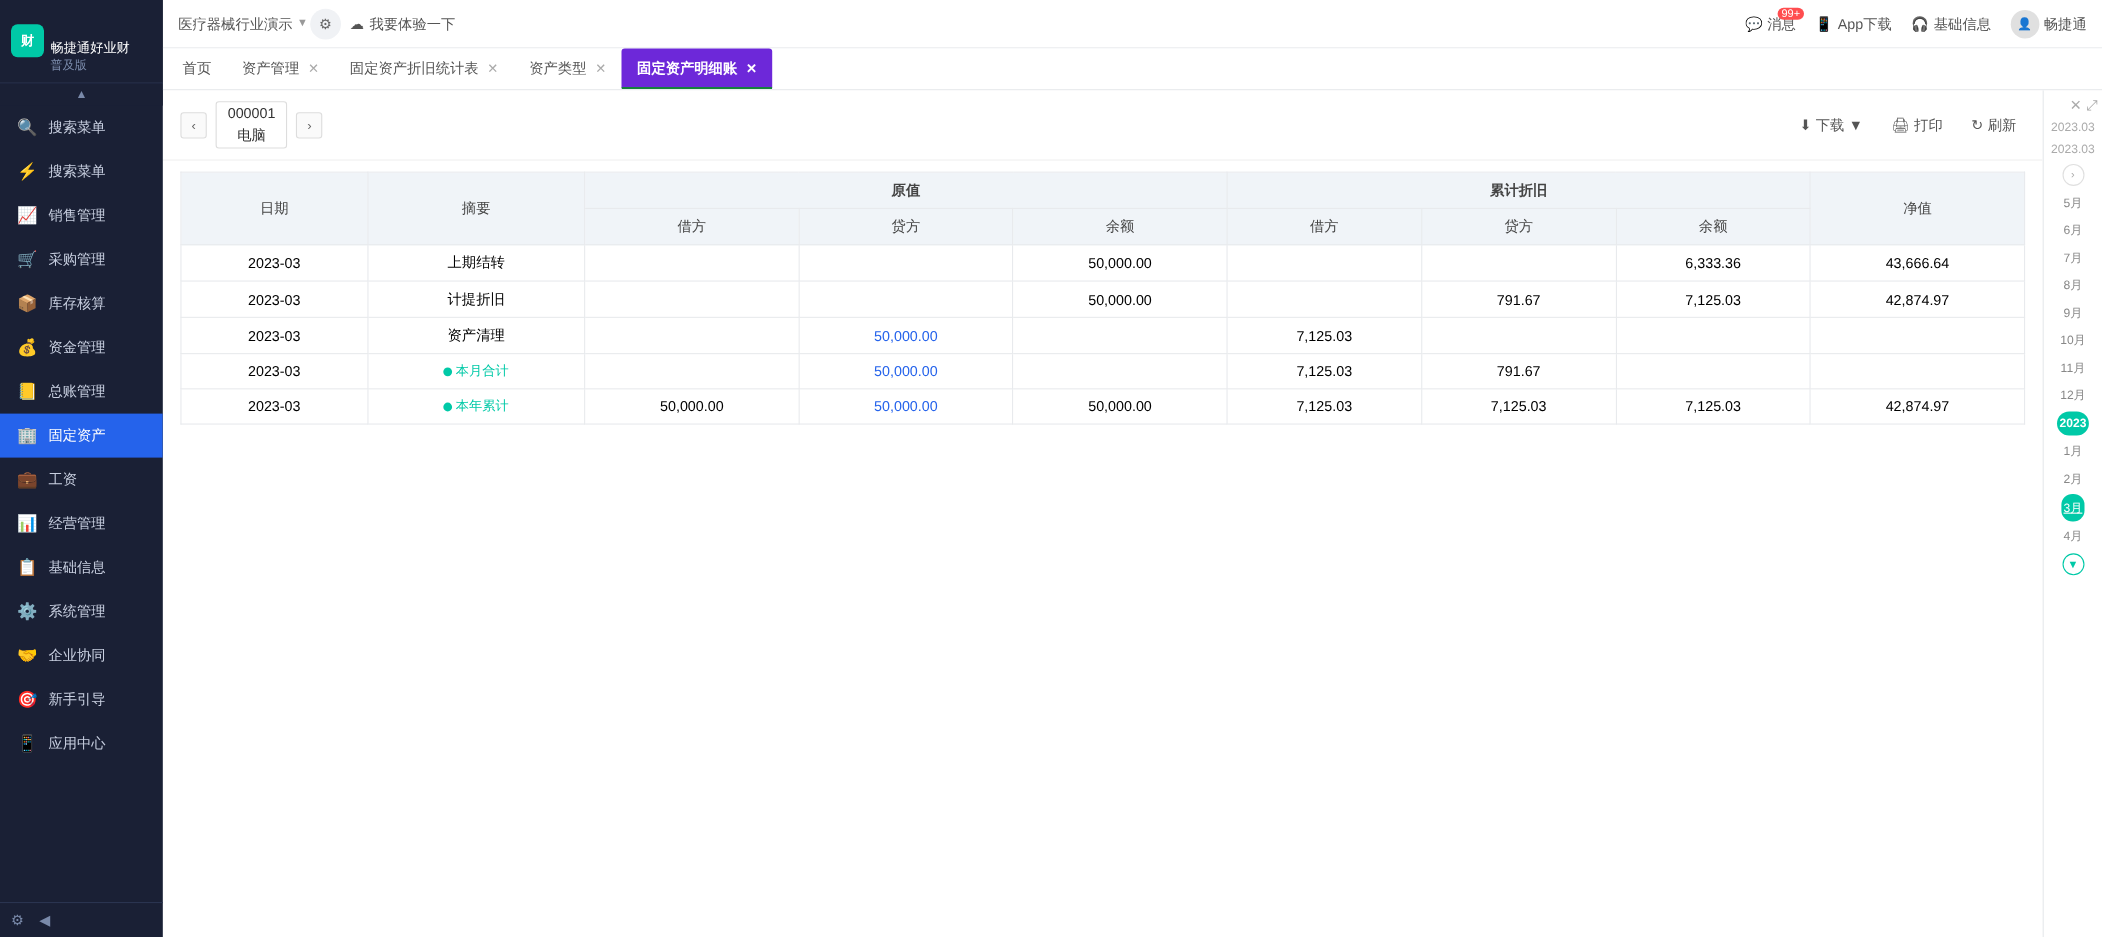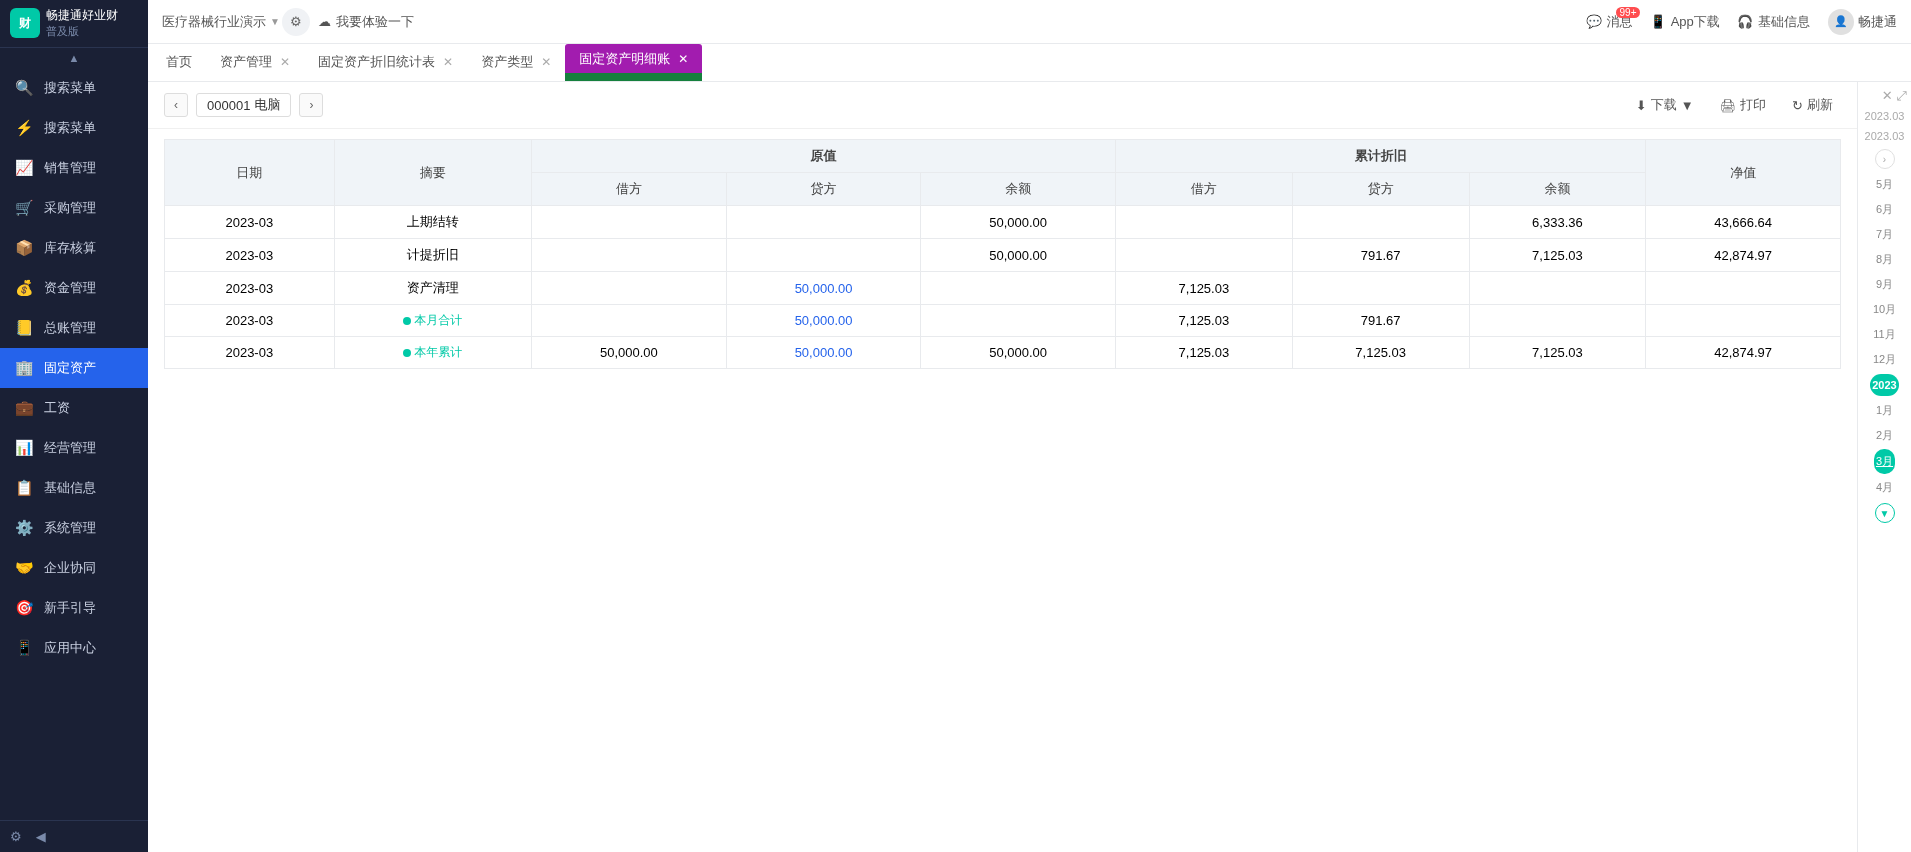--- a/index.html
+++ b/index.html
@@ -24,21 +24,21 @@
       border-bottom: 1px solid #2a3450;
       min-height: 46px;
     }
     .sidebar-logo-icon {
       width: 30px; height: 30px;
       background: #00c9a7;
       border-radius: 6px;
       display: flex; align-items: center; justify-content: center;
       color: white; font-size: 12px; font-weight: bold;
     }
-    .sidebar-logo-text { font-size: 12px; color: #fff; line-height: 1.3; }
+    .sidebar-logo-text { font-size: 12px; color: #fff; line-height: 1.3; margin-top: 28px; }
     .sidebar-logo-sub { font-size: 11px; color: #7a8aaa; }
     .sidebar-scroll { flex: 1; overflow-y: auto; }
     .sidebar-scroll::-webkit-scrollbar { width: 4px; }
     .sidebar-scroll::-webkit-scrollbar-thumb { background: #2a3450; }
     .sidebar-item {
       display: flex; align-items: center; gap: 10px;
       padding: 11px 16px;
       cursor: pointer; color: #c8cfe0;
       font-size: 13px;
       transition: background 0.15s;
@@ -114,21 +114,21 @@
       border-bottom: 1px solid #e8eaed;
       flex-shrink: 0;
       padding-left: 4px;
     }
     .tab {
       display: flex; align-items: center; gap: 6px;
       padding: 0 14px; cursor: pointer; font-size: 13px; color: #555;
       border-bottom: 2px solid transparent;
       white-space: nowrap;
     }
-    .tab.active { color: #fff; background: #a21caf; border-bottom: 8px solid #15803d; border-radius: 3px 3px 0 0; }
+    .tab.active { color: #fff; background: #6d28d9; border-bottom: 2px solid #15803d; border-radius: 3px 3px 0 0; font-weight: bold; }
     .tab-close { color: #aaa; font-size: 12px; cursor: pointer; margin-left: 2px; }
     .tab.active .tab-close { color: #fff; }
 
     
     .content-area {
       flex: 1;
       display: flex;
       overflow: hidden;
     }
 
@@ -154,21 +154,21 @@
       display: flex; align-items: center; gap: 8px;
     }
     .nav-arrow-btn {
       width: 24px; height: 24px; border: 1px solid #ddd; border-radius: 3px;
       display: flex; align-items: center; justify-content: center; cursor: pointer; color: #666; font-size: 12px;
       background: #fafafa;
     }
     .asset-code-tag {
       border: 1px solid #ddd; border-radius: 3px; padding: 2px 10px;
       font-size: 13px; color: #333; background: #fff;
-      display: flex; align-items: center; gap: 4px;
+      display: flex; align-items: center; gap: 4px; flex-direction: column;
     }
     .page-actions {
       display: flex; align-items: center; gap: 10px;
     }
     .action-btn {
       display: flex; align-items: center; gap: 4px; cursor: pointer; color: #555; font-size: 13px;
       padding: 4px 8px; border-radius: 3px;
     }
 
     

